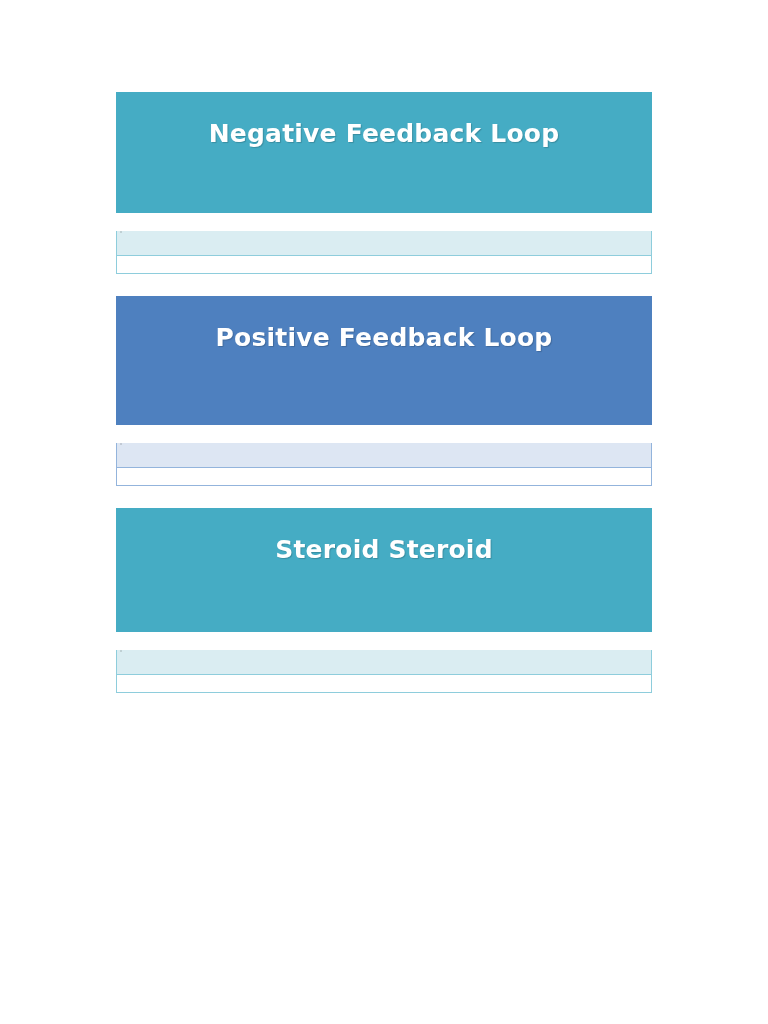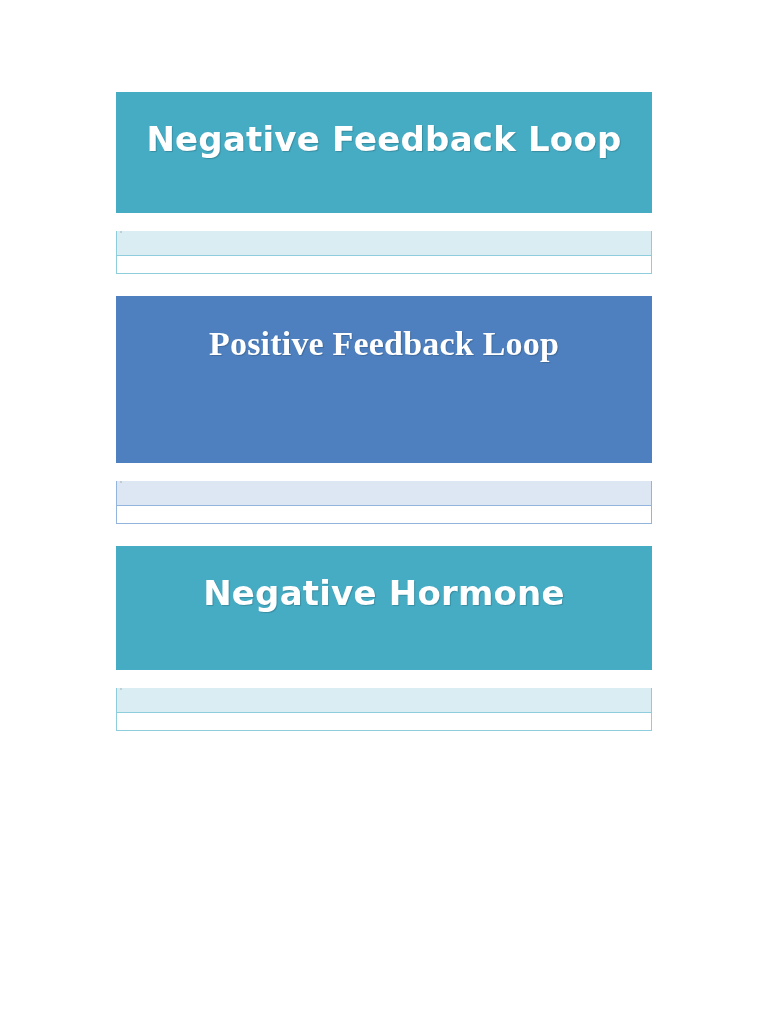--- a/index.html
+++ b/index.html
@@ -44,21 +44,21 @@
     box-sizing: border-box;
     display: flex;
     align-items: flex-start;
     justify-content: center;
     padding-top: 28px;
     padding-left: 14px;
     padding-right: 14px;
   }
 
   .card-title {
-    font-size: 34px;
+    font-size: 25px;
     font-weight: bold;
     color: #ffffff;
     letter-spacing: 0.2px;
     line-height: 1.15;
     text-align: right;
     text-shadow: 1px 1px 1px rgba(0,0,0,0.18);
     white-space: nowrap;
   }
 
   .card-band {
@@ -74,21 +74,21 @@
     width: 100%;
     box-sizing: border-box;
     height: 18px;
     background: #ffffff;
     border: 1px solid;
     border-top: none;
   }
 
   
   .h-1 .card-header { height: 121px; }
-  .h-2 .card-header { height: 167px; font-family: Liberation Serif, serif; }
+  .h-2 .card-header { height: 129px; }
   .h-3 .card-header { height: 129px; }
   .h-4 .card-header { height: 124px; }
 
   .tiny-mark {
     display: block;
     width: 2px;
     height: 2px;
     margin-left: 3px;
     margin-top: 18px;
     background: rgba(0,0,0,0.12);
@@ -117,21 +117,21 @@
       </div>
       <div class="card-band" style="background-color: rgb(221, 230, 243); border-color: rgb(147, 180, 220);">
         <span class="tiny-mark"></span>
       </div>
       <div class="card-row" style="background-color: rgb(255, 255, 255); border-color: rgb(147, 180, 220);"></div>
     </div>
 
 
     <div class="card h-4">
       <div class="card-header" style="background-color: rgb(69, 172, 196);">
-        <span class="card-title">Negative Hormone</span>
+        <span class="card-title">Steroid Steroid</span>
       </div>
       <div class="card-band" style="background-color: rgb(218, 237, 242); border-color: rgb(142, 205, 220);">
         <span class="tiny-mark"></span>
       </div>
       <div class="card-row" style="background-color: rgb(255, 255, 255); border-color: rgb(142, 205, 220);"></div>
     </div>
 
   </div>
 </div>
 

